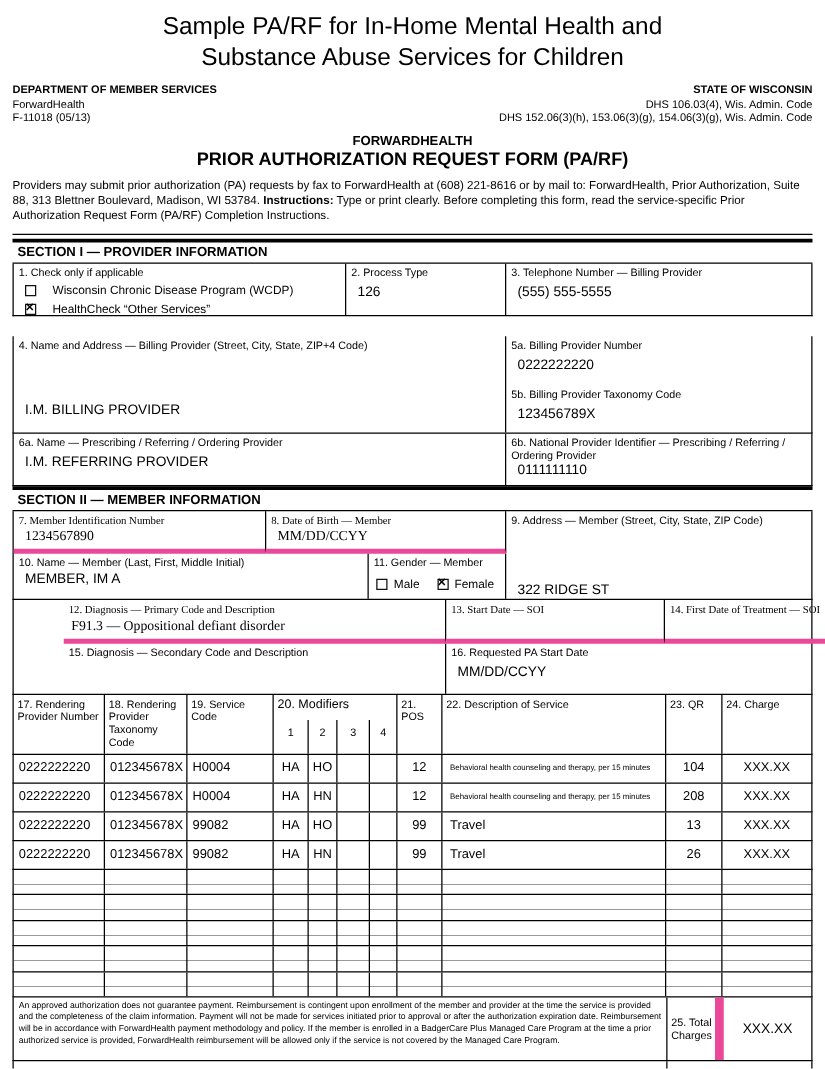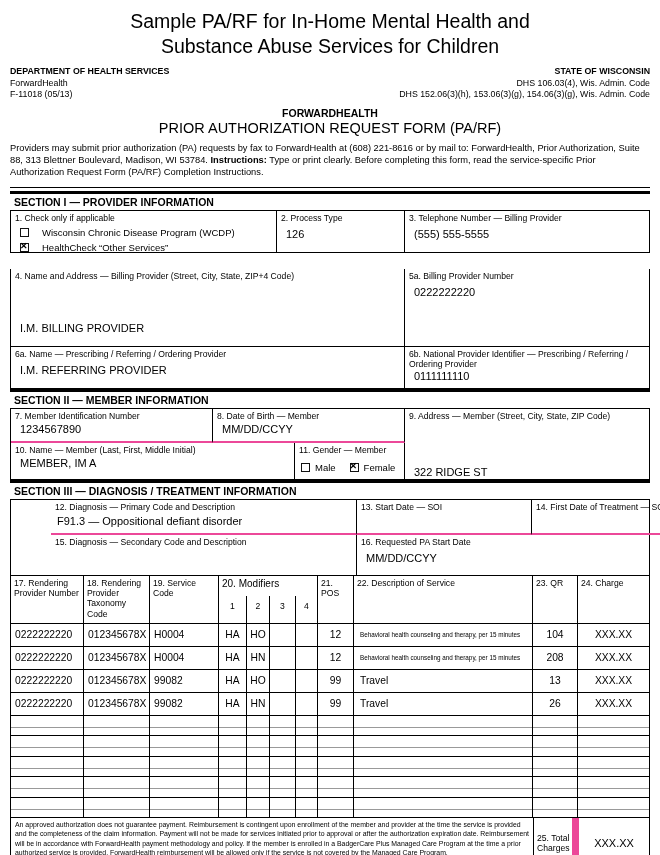--- a/index.html
+++ b/index.html
@@ -4,30 +4,30 @@
 <style>
   html,body{margin:0;padding:0;background:#fff;}
   .page{width:660px;height:855px;box-sizing:border-box;padding:7px 10px 0;background:#fff;
         font-family:"Liberation Sans",sans-serif;color:#000;overflow:hidden;}
   .title{text-align:center;font-size:19.5px;line-height:25px;margin-top:2px;}
   .letterhead{display:flex;justify-content:space-between;margin-top:7px;font-size:8.8px;line-height:11.5px;}
   .letterhead .rt{text-align:right;}
   .lh-b{font-weight:bold;}
   .form-head{text-align:center;margin-top:6px;}
   .form-head .org{font-size:10.5px;font-weight:bold;line-height:13px;}
-  .form-head .fh-title{font-size:14.5px;font-weight:normal;line-height:17px;}
+  .form-head .fh-title{font-size:14.5px;font-weight:bold;line-height:17px;}
   .intro{font-size:9.3px;line-height:12.4px;margin-top:5px;}
   .top-rule{border-top:1px solid #000;margin-top:8px;}
   .sect-head{border-top:3px solid #000;border-bottom:1px solid #000;margin-top:3px;
              font-weight:bold;font-size:10.5px;padding:2px 4px 2px;}
   .sect-head.tight{margin-top:0;}
   .grid{display:grid;border:solid #000;border-width:0 1px 1px 1px;}
   .cell{box-sizing:border-box;border-right:1px solid #000;padding:2px 4px;overflow:hidden;}
   .cell.noR{border-right:none;}
-  .cell.bB{border-bottom:2px solid #ec4899;}
+  .cell.bB{border-bottom:4px solid #ec4899;font-family:Liberation Serif, serif;}
   .lbl{font-size:8.6px;line-height:10.3px;}
   .val{font-size:11px;margin-top:5px;padding-left:5px;white-space:pre-wrap;}
   .val.ml{line-height:17.5px;margin-top:4px;}
   .opt{margin-top:4px;font-size:9.5px;display:flex;align-items:center;}
   .cb{display:inline-block;box-sizing:border-box;width:9px;height:9px;border:1.4px solid #111;
       position:relative;flex:0 0 9px;}
   .cb.checked::before{content:"✕";position:absolute;left:-1px;top:-2px;font-size:9px;font-weight:bold;line-height:9px;}
   .gap-wide{margin-right:13px;margin-left:5px;}
   .gap-sm{margin-right:5px;}
   .inline-opts{display:flex;margin-top:7px;padding-left:2px;}
@@ -69,21 +69,21 @@
 
 <div class="page">
 
   <div class="title">
     <div>Sample PA/RF for In-Home Mental Health and</div>
     <div>Substance Abuse Services for Children</div>
   </div>
 
   <div class="letterhead">
     <div>
-      <div class="lh-b">DEPARTMENT OF HEALTH SERVICES</div>
+      <div class="lh-b">DEPARTMENT OF MEMBER SERVICES</div>
       <div>ForwardHealth</div>
       <div>F-11018 (05/13)</div>
     </div>
     <div class="rt">
       <div class="lh-b">STATE OF WISCONSIN</div>
       <div>DHS 106.03(4), Wis. Admin. Code</div>
       <div>DHS 152.06(3)(h), 153.06(3)(g), 154.06(3)(g), Wis. Admin. Code</div>
     </div>
   </div>
 
@@ -126,20 +126,24 @@
       <div class="val ml">
         <div>I.M. BILLING PROVIDER</div>
         
         
       </div>
     </div>
     <div class="cell noR stack">
       <div class="sub bB" style="height:39px;">
         <div class="lbl">5a. Billing Provider Number</div>
         <div class="val">0222222220</div>
+      </div>
+      <div class="sub" style="height:37px;">
+        <div class="lbl">5b. Billing Provider Taxonomy Code</div>
+        <div class="val">123456789X</div>
       </div>
     </div>
   </div>
 
   <div class="grid" style="grid-template-columns:394px 244px;grid-template-rows:41px;">
     <div class="cell">
       <div class="lbl">6a. Name — Prescribing / Referring / Ordering Provider</div>
       <div class="val">I.M. REFERRING PROVIDER</div>
     </div>
     <div class="cell noR">
@@ -178,21 +182,20 @@
           <span>Male</span>
         </span>
         <span class="opt">
           <span class="cb gap-sm checked"></span>
           <span>Female</span>
         </span>
       </div>
     </div>
   </div>
 
-  <div class="sect-head tight">SECTION III — DIAGNOSIS / TREATMENT INFORMATION</div>
 
   <div class="grid" style="grid-template-columns:306px 175px 157px;grid-template-rows:35px 40px;padding-left:40px;">
     <div class="cell bB">
       <div class="lbl">12. Diagnosis — Primary Code and Description</div>
       <div class="val" style="margin-top:3px;padding-left:2px;">F91.3 — Oppositional defiant disorder</div>
     </div>
     <div class="cell bB">
       <div class="lbl">13. Start Date — SOI</div>
       <div class="val"></div>
     </div>

